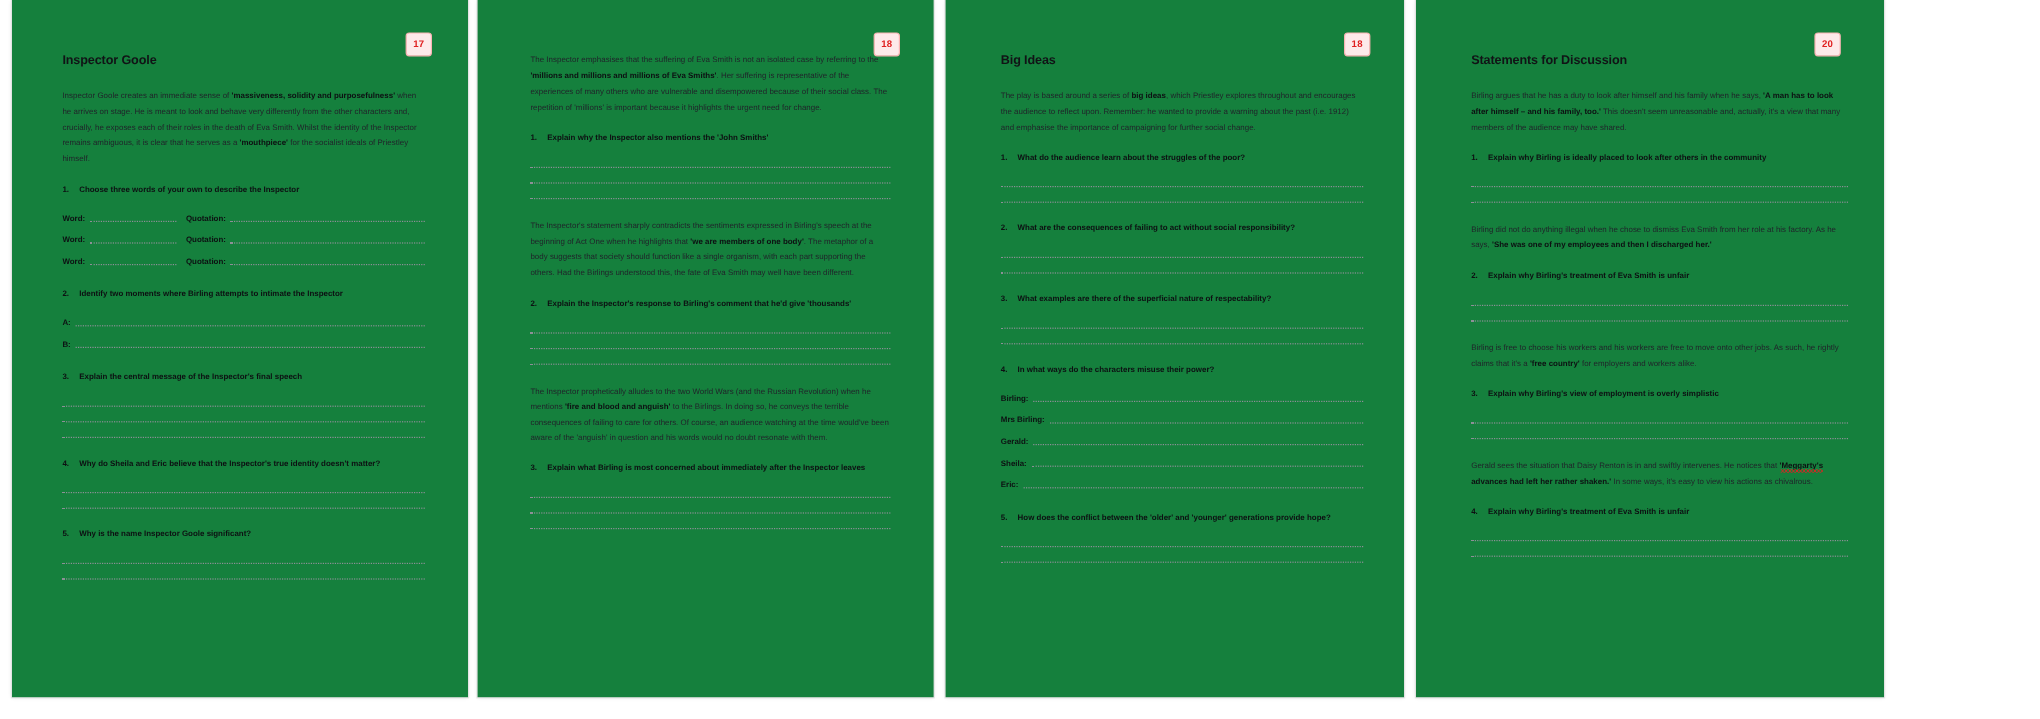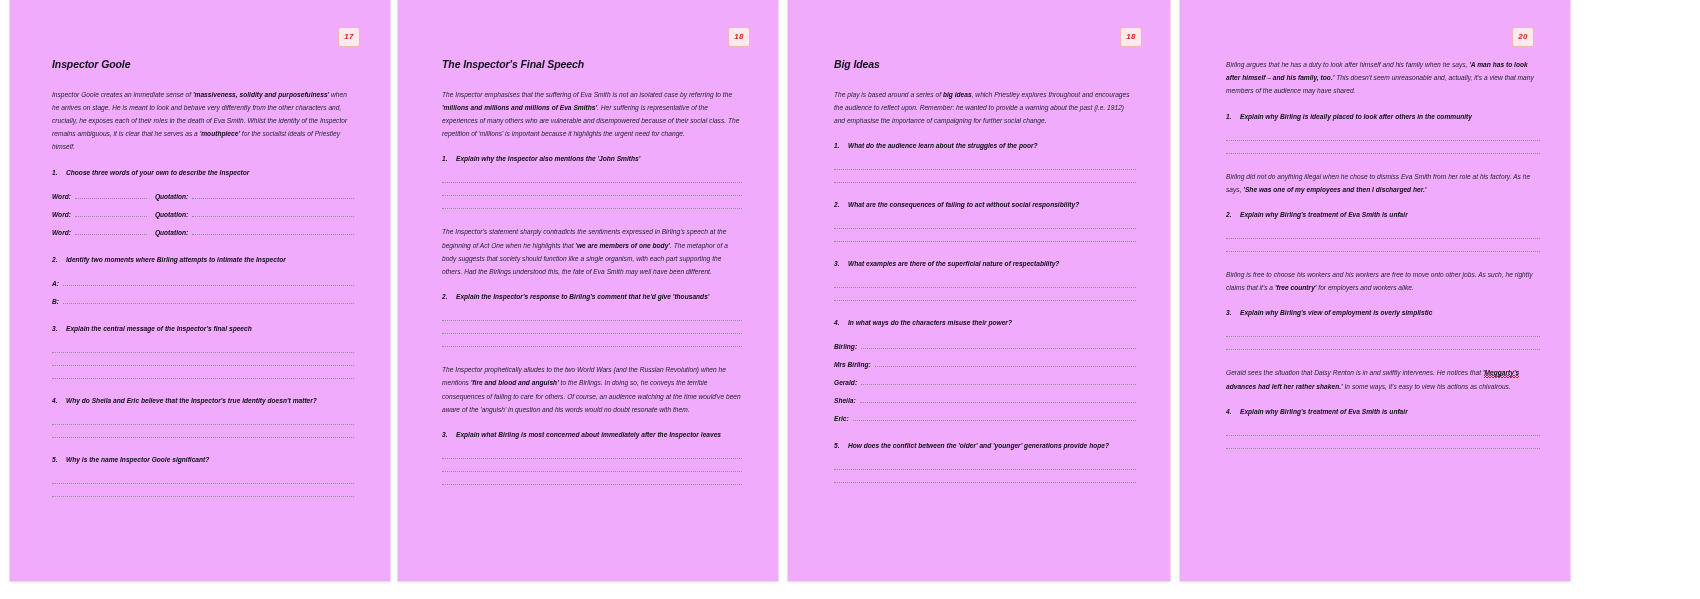--- a/index.html
+++ b/index.html
@@ -20,36 +20,34 @@
     width: 1700px;
     height: 599px;
     background: #ffffff;
     display: flex;
     align-items: flex-start;
   }
 
   
   .page {
     position: relative;
-    background: #f0abfc;
+    background: #15803d;
     box-shadow: 0 0 0 1px #e3e3e3, 0 1px 4px rgba(0,0,0,0.13);
     height: 581px;
     flex: 0 0 auto;
     overflow: hidden;
-    font-style: italic;
   }
   .page-inner {
     position: absolute;
     left: 0; top: 0; right: 0; bottom: 0;
     padding: 44px 0 0 0;
   }
   .page-body {
     padding-left: 52px;
     padding-right: 14px;
-    margin-top: 14px;
   }
 
   
   .gutter { flex: 0 0 auto; height: 581px; background: #ffffff; }
 
   
   .page-badge {
     position: absolute;
     top: 27px;
     width: 20px;
@@ -240,21 +238,20 @@
           <div class="rule"></div>
           <div class="spacer-md"></div>
         </div>
       </div>
     </div>
     <div class="gutter" style="width: 8px;"></div>
     <div class="page" style="width: 380px;">
       <div class="page-badge" style="right: 28px; margin-left: 16px;">18</div>
       <div class="page-inner">
         <div class="page-body" style="padding-left: 44px; padding-right: 36px;">
-          <h1 class="doc-title">The Inspector's Final Speech</h1>
           <p class="para">The Inspector emphasises that the suffering of Eva Smith is not an isolated case by referring to the <b>'millions and millions and millions of Eva Smiths'</b>. Her suffering is representative of the experiences of many others who are vulnerable and disempowered because of their social class. The repetition of 'millions' is important because it highlights the urgent need for change.</p>
           <div class="q-row">
             <div class="q-num">1.</div>
             <div class="q-text">Explain why the Inspector also mentions the 'John Smiths'</div>
           </div>
           <div class="rule"></div>
           <div class="rule"></div>
           <div class="rule"></div>
           <div class="spacer-md"></div>
           <p class="para">The Inspector's statement sharply contradicts the sentiments expressed in Birling's speech at the beginning of Act One when he highlights that <b>'we are members of one body'</b>. The metaphor of a body suggests that society should function like a single organism, with each part supporting the others. Had the Birlings understood this, the fate of Eva Smith may well have been different.</p>
@@ -339,20 +336,21 @@
           <div class="rule"></div>
           <div class="spacer-md"></div>
         </div>
       </div>
     </div>
     <div class="gutter" style="width: 10px;"></div>
     <div class="page" style="width: 390px;">
       <div class="page-badge" style="right: 36px;">20</div>
       <div class="page-inner">
         <div class="page-body" style="padding-left: 46px; padding-right: 30px;">
+          <h1 class="doc-title">Statements for Discussion</h1>
           <p class="para">Birling argues that he has a duty to look after himself and his family when he says, <b>'A man has to look after himself – and his family, too.'</b> This doesn't seem unreasonable and, actually, it's a view that many members of the audience may have shared.</p>
           <div class="q-row">
             <div class="q-num">1.</div>
             <div class="q-text">Explain why Birling is ideally placed to look after others in the community</div>
           </div>
           <div class="rule"></div>
           <div class="rule"></div>
           <div class="spacer-md"></div>
           <p class="para">Birling did not do anything illegal when he chose to dismiss Eva Smith from her role at his factory. As he says, <b>'She was one of my employees and then I discharged her.'</b></p>
           <div class="q-row">

